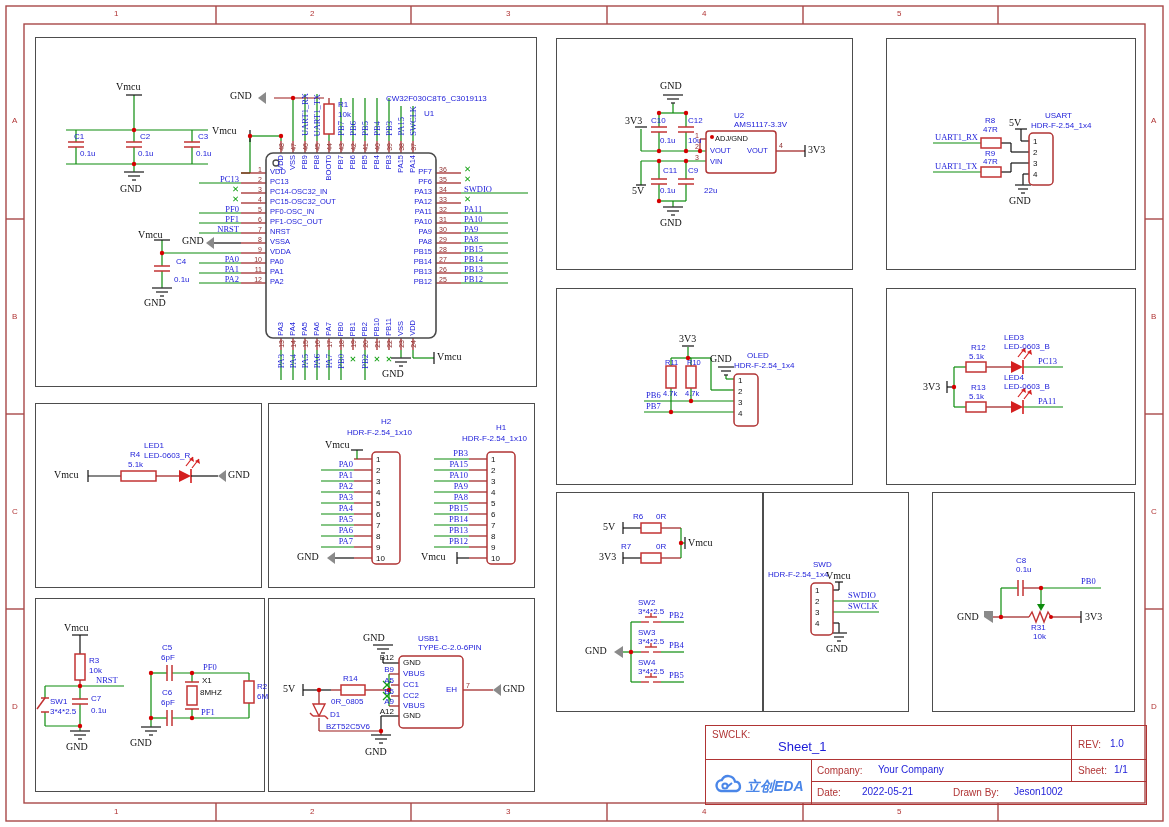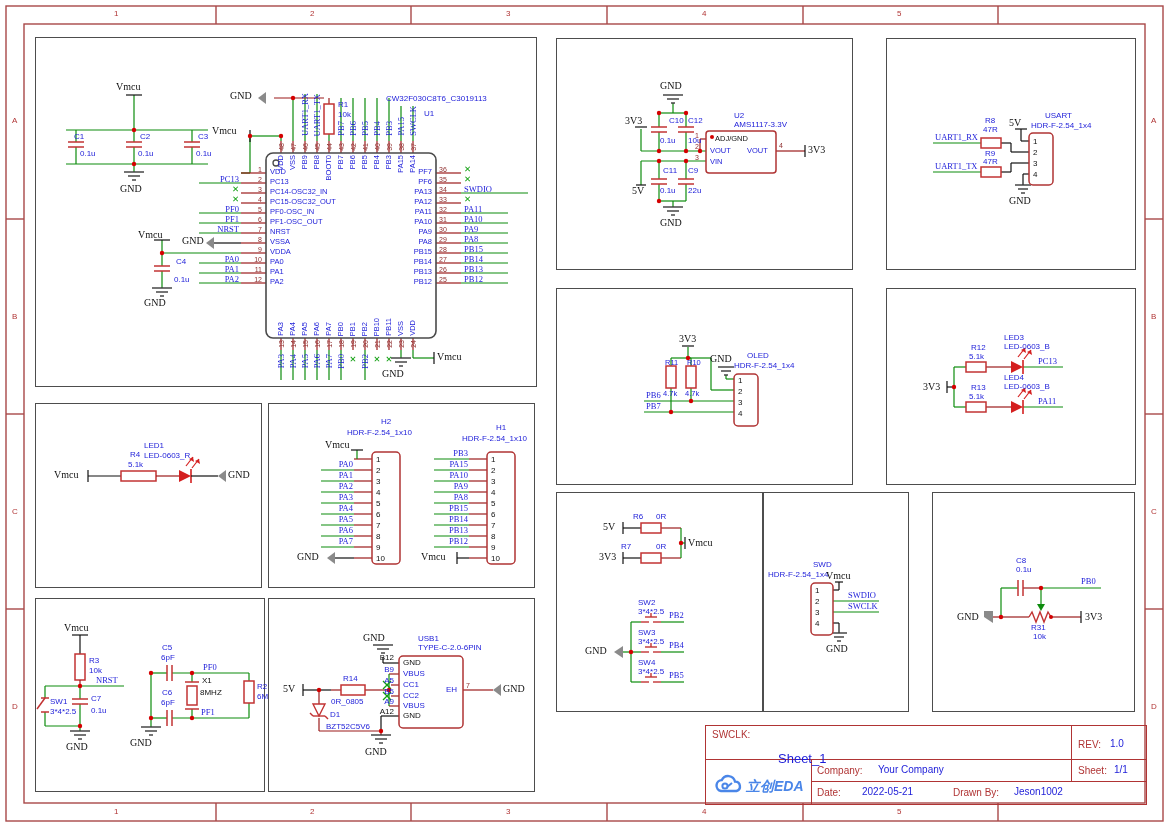--- a/index.html
+++ b/index.html
@@ -931,29 +931,29 @@
           <circle cx="129" cy="112" r="2.2"></circle>
         <circle cx="102" cy="122" r="2.2"></circle>
           <circle cx="129" cy="122" r="2.2"></circle>
         <circle cx="102" cy="162" r="2.2"></circle>
           <circle cx="143" cy="112" r="2.2"></circle>
         <circle cx="155" cy="98" r="2"></circle>
       </g>
     </svg>
     <span class="t sr s10 bk" style="left:103px;top:42px">GND</span>
     <span class="t sr s10 bk" style="left:68px;top:77px">3V3</span>
-    <span class="t bl" style="left:112px;top:78px">C10</span>
+    <span class="t bl" style="left:94px;top:78px">C10</span>
     <span class="t bl" style="left:131px;top:78px">C12</span>
     <span class="t bl" style="left:103px;top:98px">0.1u</span>
     <span class="t bl" style="left:131px;top:98px">10u</span>
     <span class="t sr s10 bk" style="left:75px;top:147px">5V</span>
     <span class="t bl" style="left:106px;top:128px">C11</span>
     <span class="t bl" style="left:131px;top:128px">C9</span>
     <span class="t bl" style="left:103px;top:148px">0.1u</span>
-    <span class="t bl" style="left:131px;top:148px">22u</span>
+    <span class="t bl" style="left:147px;top:148px">22u</span>
     <span class="t sr s10 bk" style="left:103px;top:179px">GND</span>
     <span class="t bl" style="left:177px;top:73px">U2</span>
     <span class="t bl" style="left:177px;top:82px">AMS1117-3.3V</span>
     <span class="t bk s75" style="left:158px;top:96px">ADJ/GND</span>
     <span class="t bl s75" style="left:153px;top:108px">VOUT</span>
     <span class="t bl s75" style="left:190px;top:108px">VOUT</span>
     <span class="t bl s75" style="left:153px;top:119px">VIN</span>
     <span class="t mr s7" style="left:138px;top:93px">1</span>
     <span class="t mr s7" style="left:138px;top:104px">2</span>
     <span class="t mr s7" style="left:138px;top:115px">3</span>
@@ -1242,21 +1242,21 @@
     <span class="t bl" style="left:98px;top:131px">R31</span>
     <span class="t bl" style="left:100px;top:140px">10k</span>
   </div>
 
   <div class="tb" style="left:705px;top:725px;width:440px;height:78px">
     <div style="position:absolute;left:0;top:33px;width:440px;border-top:1.2px solid #b03434"></div>
     <div style="position:absolute;left:365px;top:0;height:55px;border-left:1.2px solid #b03434"></div>
     <div style="position:absolute;left:105px;top:33px;height:45px;border-left:1.2px solid #b03434"></div>
     <div style="position:absolute;left:105px;top:55px;width:335px;border-top:1.2px solid #b03434"></div>
     <span class="t rd s10" style="left:6px;top:4px">SWCLK:</span>
-    <span class="t bl s12" style="left:72px;top:26px">Sheet_1</span>
+    <span class="t bl s12" style="left:72px;top:14px">Sheet_1</span>
     <span class="t rd s10" style="left:372px;top:14px">REV:</span>
     <span class="t bl s10" style="left:404px;top:13px">1.0</span>
     <span class="t rd s10" style="left:111px;top:40px">Company:</span>
     <span class="t bl s10" style="left:172px;top:39px">Your Company</span>
     <span class="t rd s10" style="left:372px;top:40px">Sheet:</span>
     <span class="t bl s10" style="left:408px;top:39px">1/1</span>
     <span class="t rd s10" style="left:111px;top:62px">Date:</span>
     <span class="t bl s10" style="left:156px;top:61px">2022-05-21</span>
     <span class="t rd s10" style="left:247px;top:62px">Drawn By:</span>
     <span class="t bl s10" style="left:308px;top:61px">Jeson1002</span>

